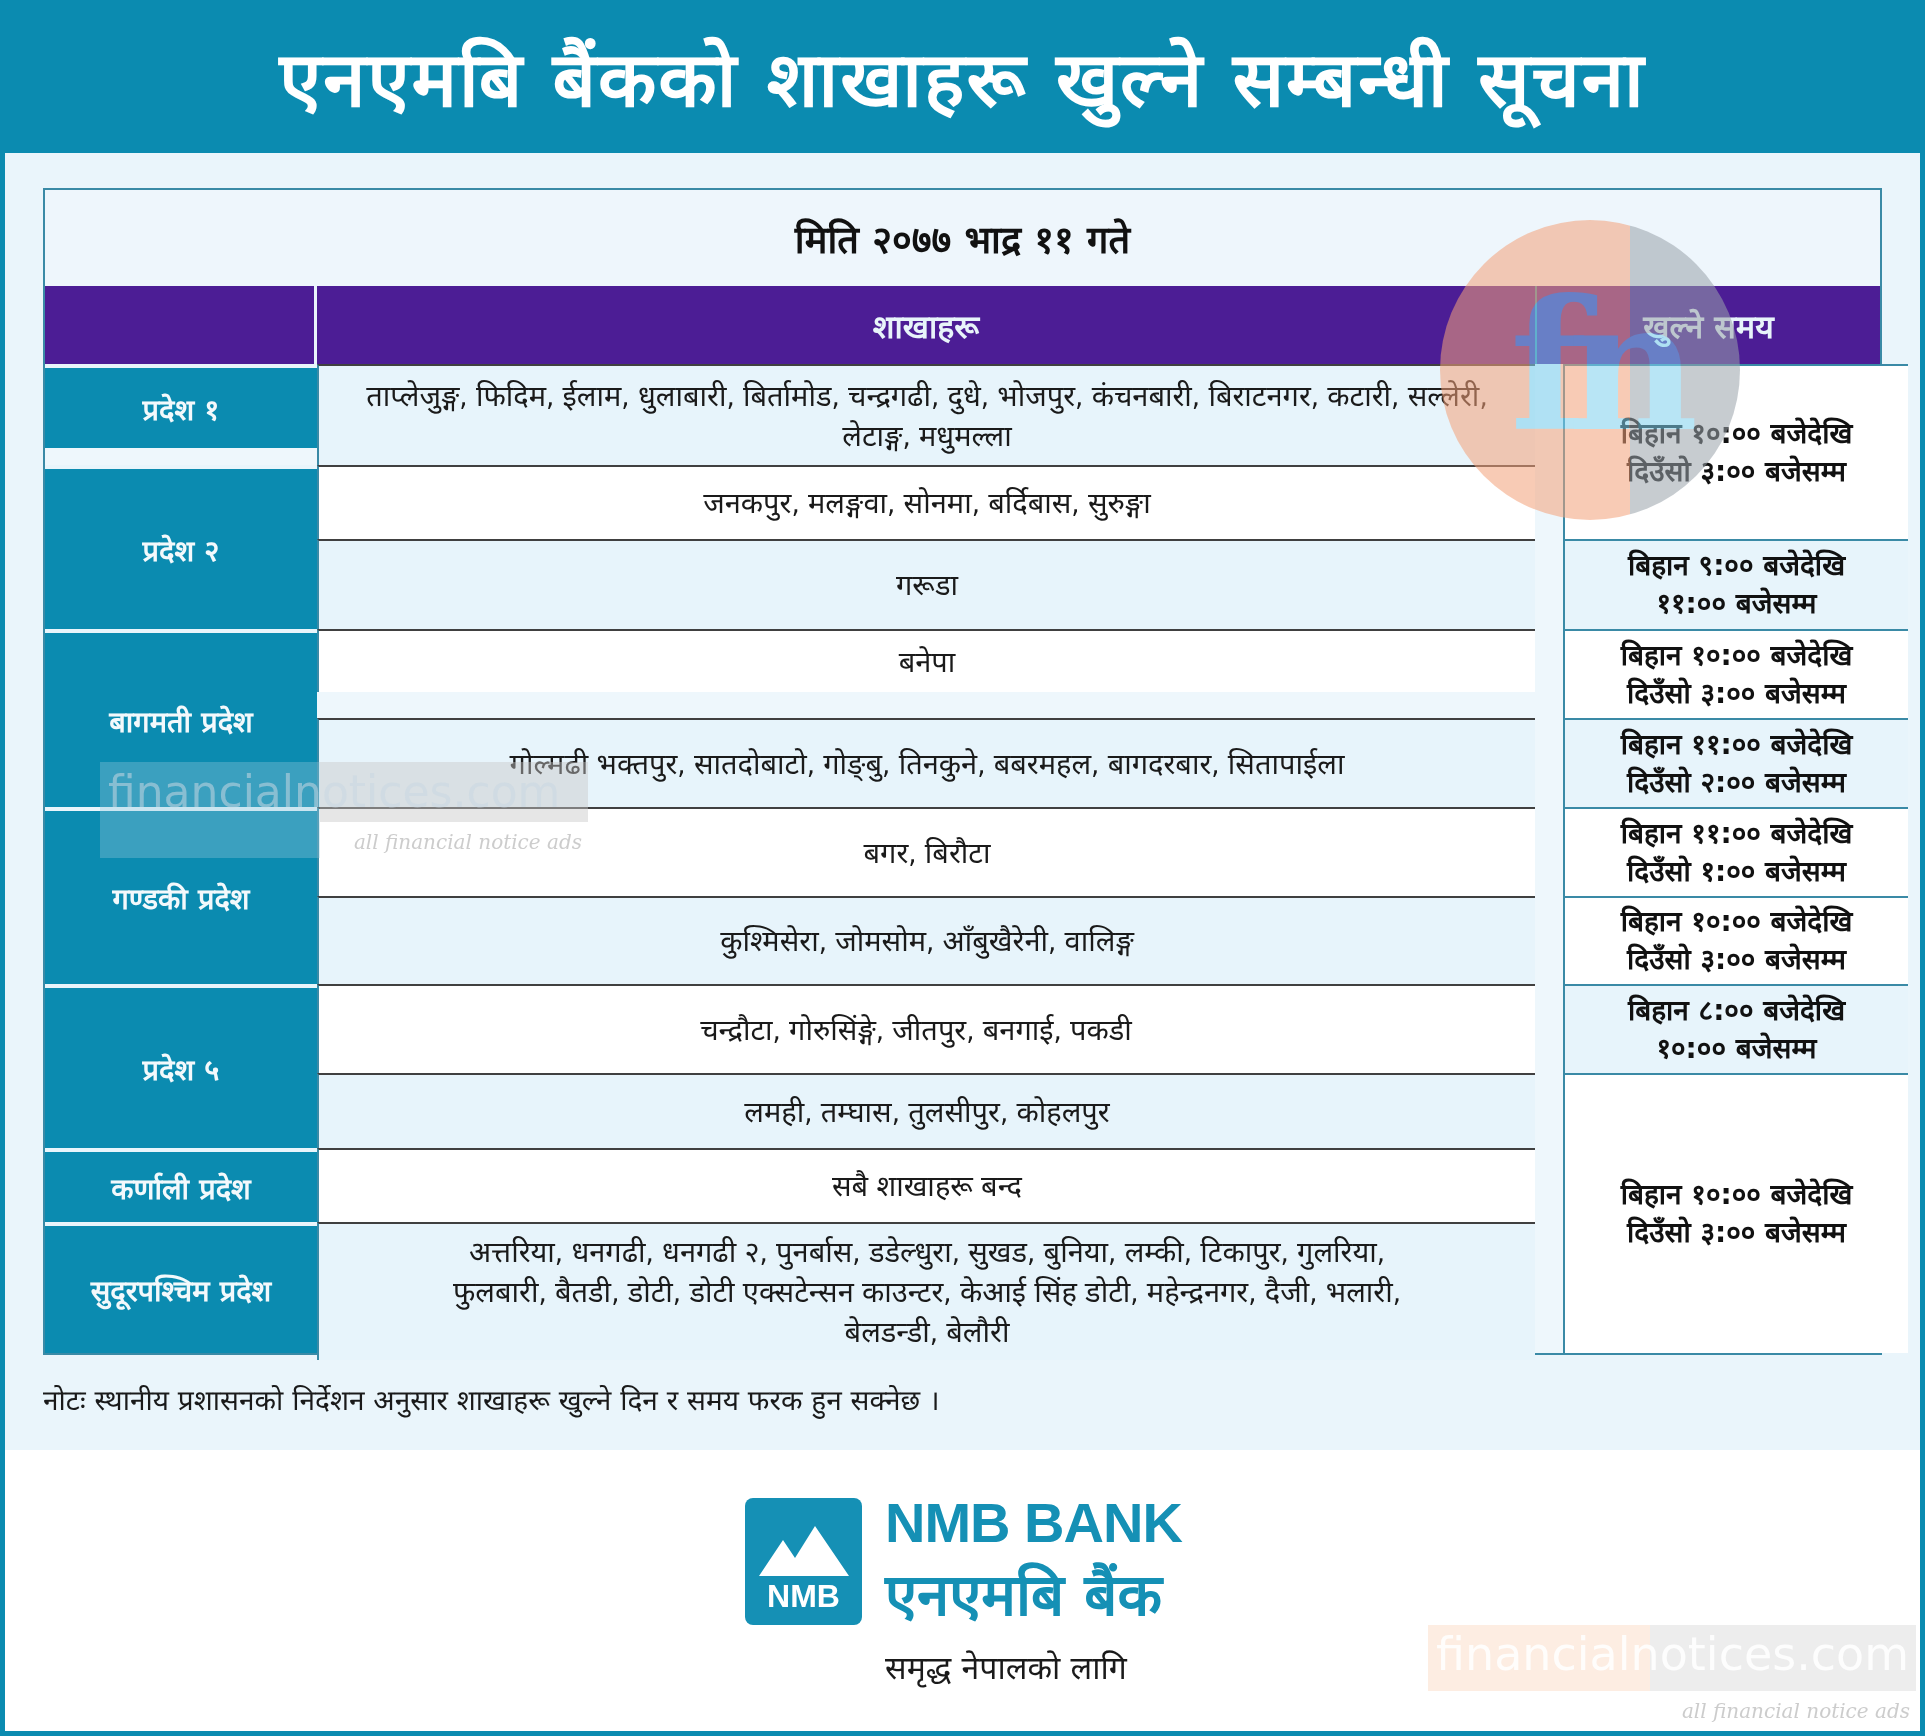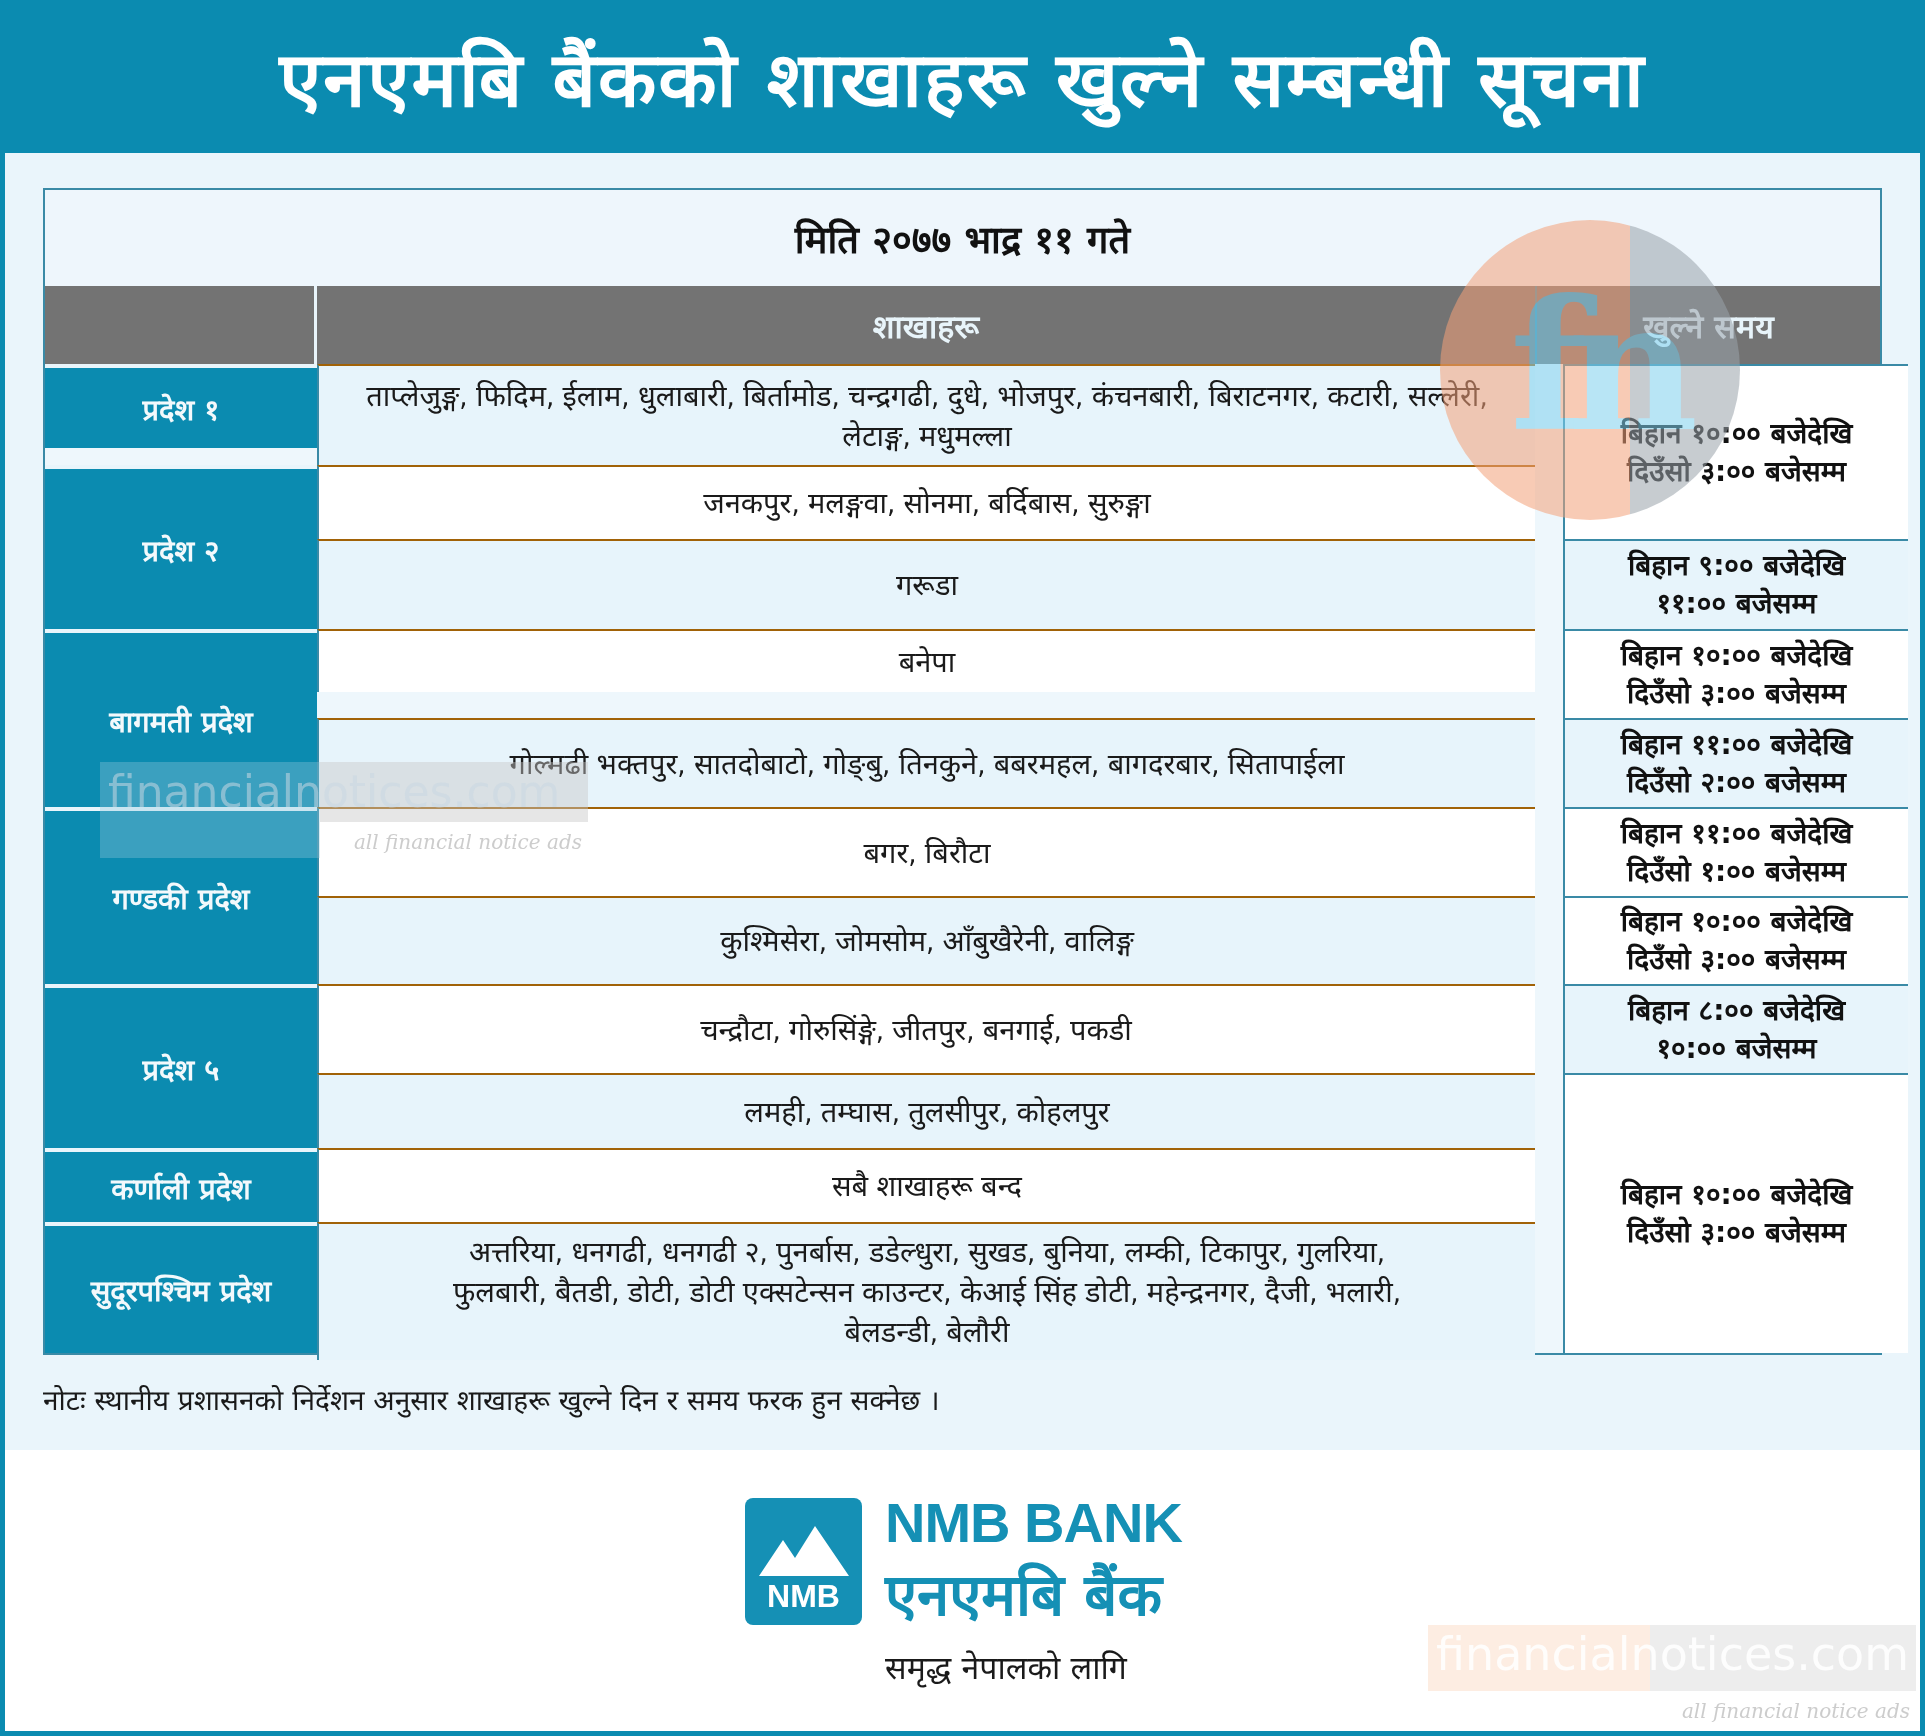--- a/index.html
+++ b/index.html
@@ -4,26 +4,26 @@
 <style>
   html, body { margin:0; padding:0; }
   body { width:1925px; height:1736px; position:relative; background:#ffffff; font-family:"DejaVu Sans", sans-serif; overflow:hidden; }
   .frame { position:absolute; left:0; top:0; width:1925px; height:1736px; box-sizing:border-box; border-left:5px solid #0b8bb0; border-right:5px solid #0b8bb0; border-bottom:5px solid #0b8bb0; }
   .title-band { position:absolute; left:0; top:0; width:1925px; height:153px; background:#0b8bb0; display:flex; align-items:center; justify-content:center; }
   .title-band h1 { margin:0; color:#ffffff; font-size:76px; font-weight:bold; letter-spacing:2px; font-family:"DejaVu Sans", sans-serif; }
   .panel { position:absolute; left:5px; top:153px; width:1915px; height:1297px; background:#eaf5fb; }
   .table { position:absolute; left:43px; top:188px; width:1839px; height:1167px; box-sizing:border-box; border:2px solid #3a8aa6; background:#eef7fc; }
   .date-row { position:absolute; left:0; top:0; width:1835px; height:96px; display:flex; align-items:center; justify-content:center; background:#eef6fc; }
   .date-row span { font-size:38px; font-weight:bold; color:#111; }
-  .hdr { position:absolute; top:96px; height:78px; background:#737373; color:#e8f4fa; display:flex; align-items:center; justify-content:center; font-size:32px; font-weight:bold; }
+  .hdr { position:absolute; top:96px; height:78px; background:#4c1d95; color:#e8f4fa; display:flex; align-items:center; justify-content:center; font-size:32px; font-weight:bold; }
   .hdr.c0 { left:0; width:272px; border-right:3px solid #e9f5fb; box-sizing:border-box; }
   .hdr.c1 { left:272px; width:1218px; }
   .hdr.c2 { left:1490px; width:345px; border-left:2px solid #3a8aa6; box-sizing:border-box; }
   .prov { position:absolute; left:0; width:272px; background:#0b8bb0; color:#f3f9fc; display:flex; align-items:center; justify-content:center; font-size:29px; font-weight:bold; box-sizing:border-box; border-top:4px solid #e9f5fb; }
-  .br { position:absolute; left:272px; width:1218px; display:flex; align-items:center; justify-content:center; text-align:center; font-size:29px; color:#1a1a1a; box-sizing:border-box; border-top:2px solid #a16207; border-left:2px solid #3a8aa6; line-height:40px; padding:0 30px; font-family:"DejaVu Sans Condensed","DejaVu Sans", sans-serif; }
+  .br { position:absolute; left:272px; width:1218px; display:flex; align-items:center; justify-content:center; text-align:center; font-size:29px; color:#1a1a1a; box-sizing:border-box; border-top:2px solid #404040; border-left:2px solid #3a8aa6; line-height:40px; padding:0 30px; font-family:"DejaVu Sans Condensed","DejaVu Sans", sans-serif; }
   .tm { position:absolute; left:1518px; width:345px; display:flex; align-items:center; justify-content:center; text-align:center; font-size:28px; font-weight:bold; color:#111; box-sizing:border-box; border-top:2px solid #3a8aa6; border-left:2px solid #3a8aa6; line-height:38px; flex-direction:column; }
   .w { background:#ffffff; }
   .l { background:#e7f4fb; }
   .note { position:absolute; left:43px; top:1380px; font-size:28px; color:#1a1a1a; }
   .logo-box { position:absolute; left:745px; top:1498px; width:117px; height:127px; background:#1590b5; border-radius:8px; }
   .logo-box svg { position:absolute; left:0; top:0; }
   .logo-box .nmb { position:absolute; left:0; right:0; bottom:10px; text-align:center; color:#fff; font-weight:bold; font-size:32px; font-family:"Liberation Sans", sans-serif; }
   .brand-en { position:absolute; left:885px; top:1490px; color:#1590b5; font-weight:bold; font-size:56px; font-family:"Liberation Sans", sans-serif; letter-spacing:-1px; }
   .brand-np { position:absolute; left:885px; top:1553px; color:#1590b5; font-weight:bold; font-size:58px; }
   .tagline { position:absolute; left:885px; top:1645px; color:#1a1a1a; font-size:32px; }

